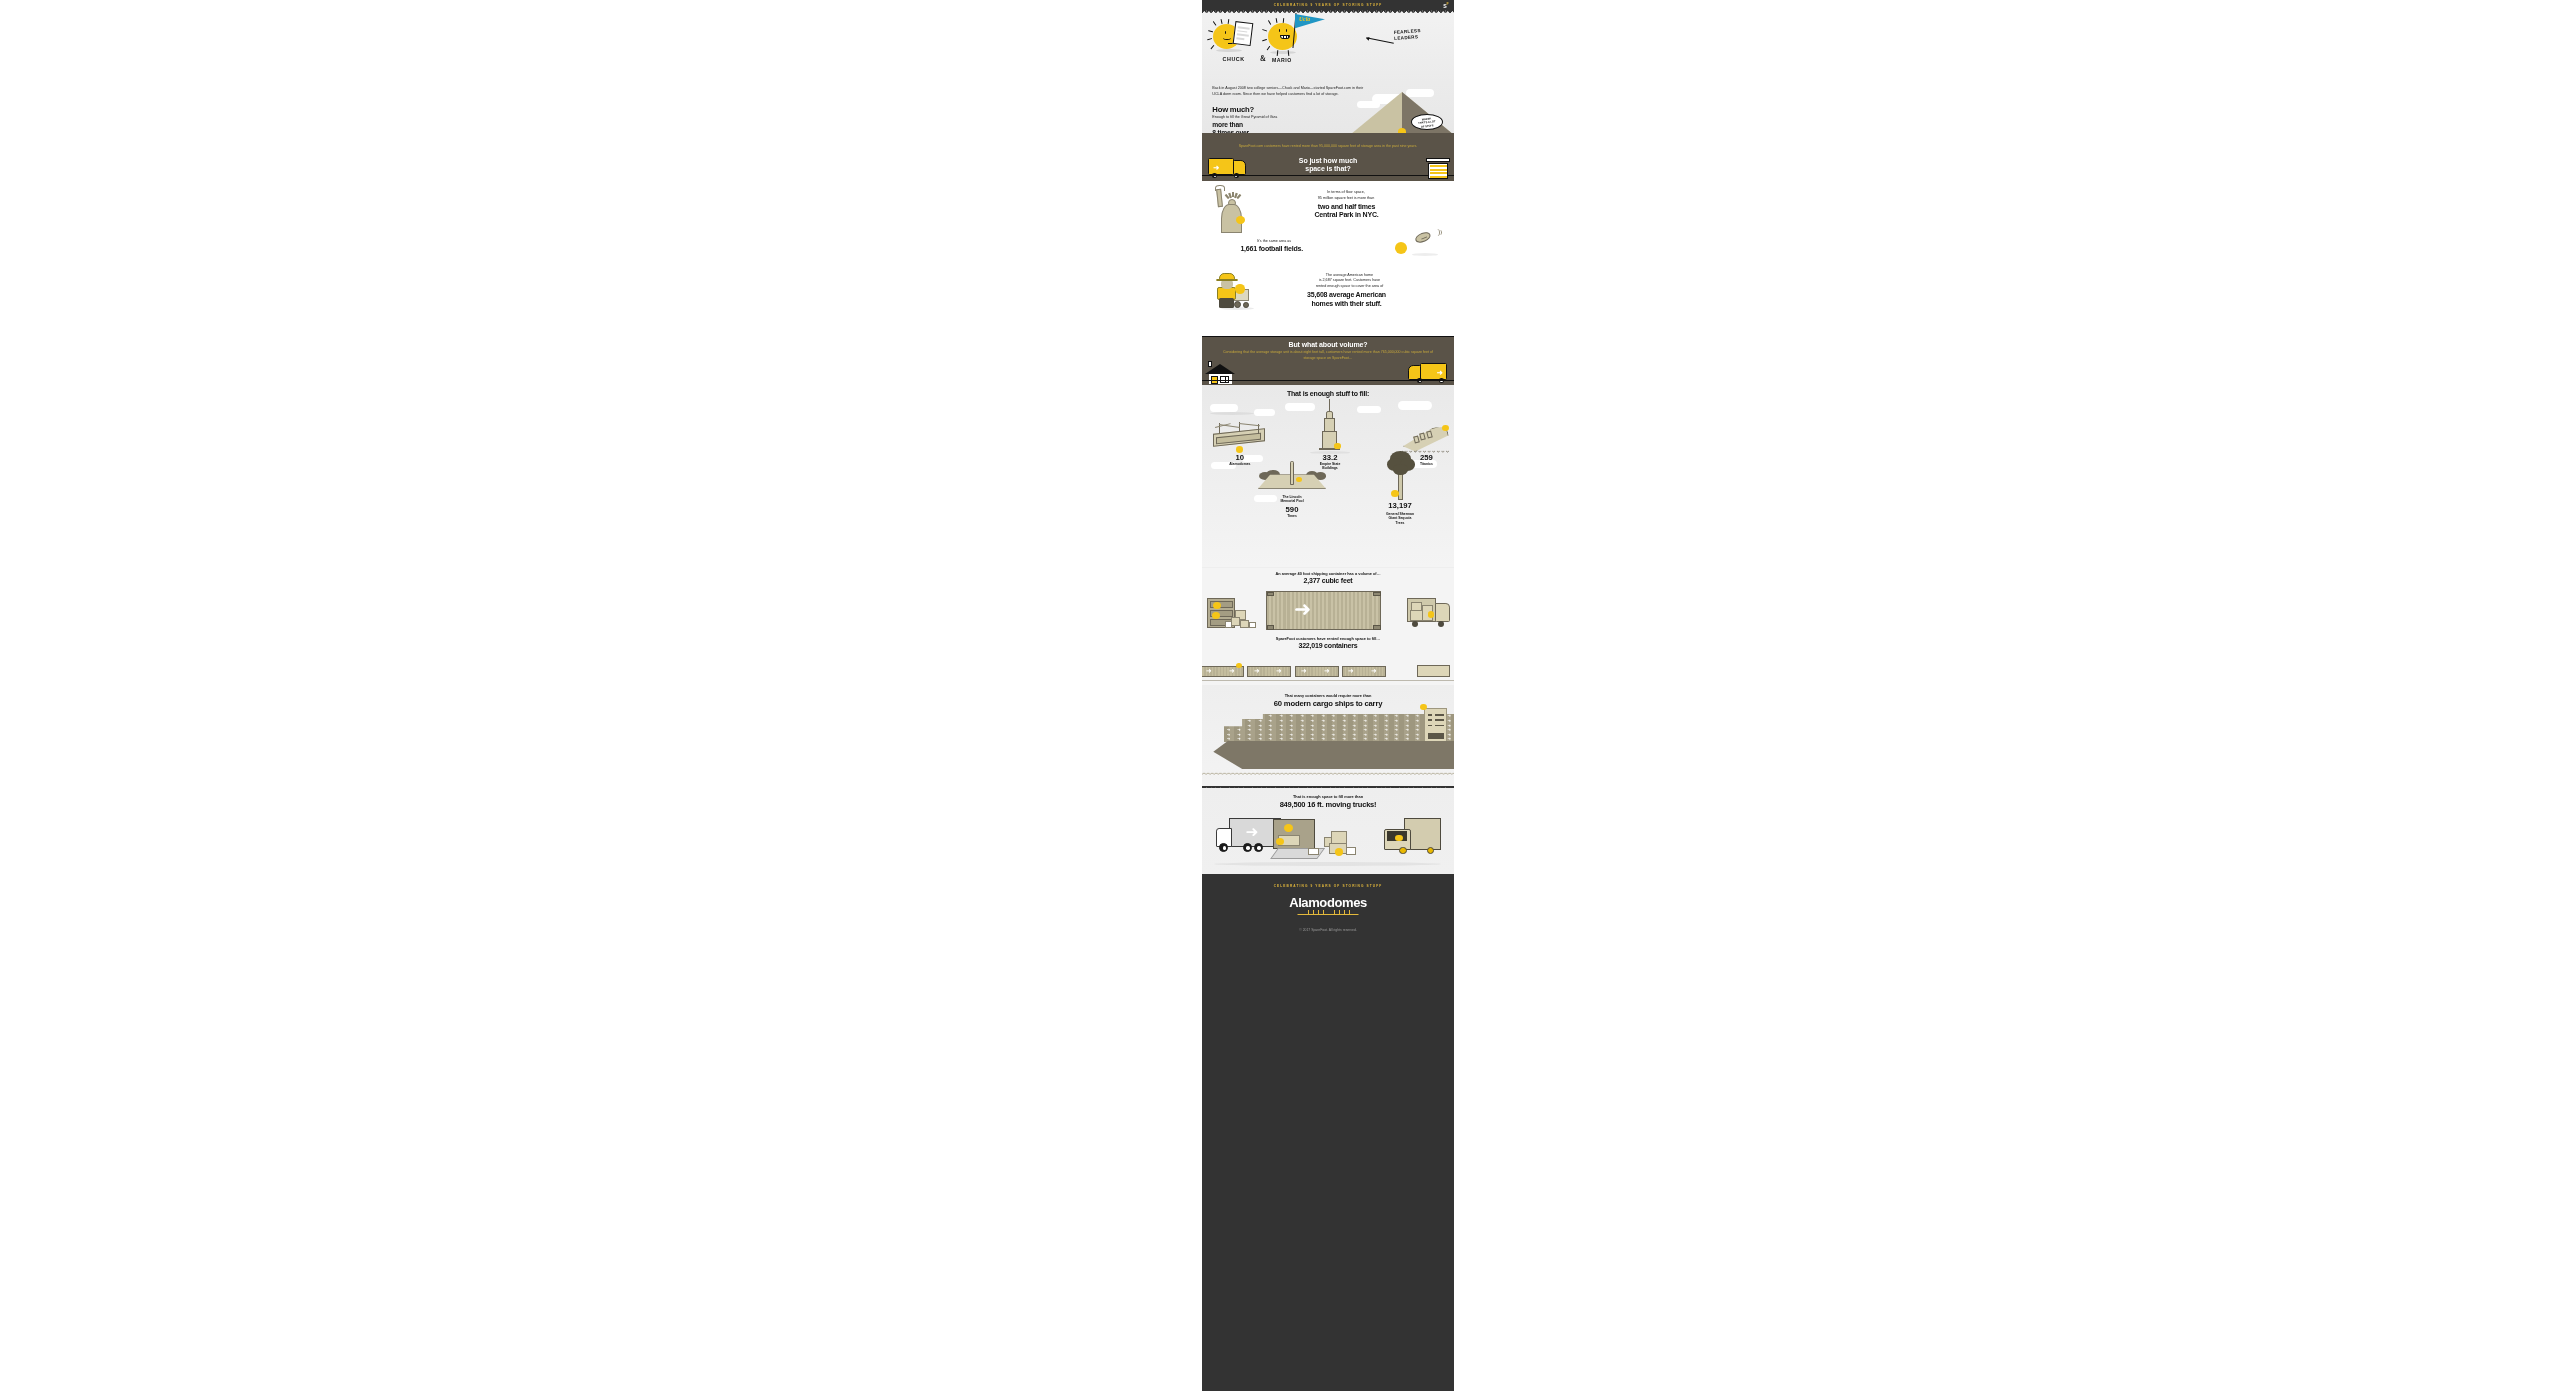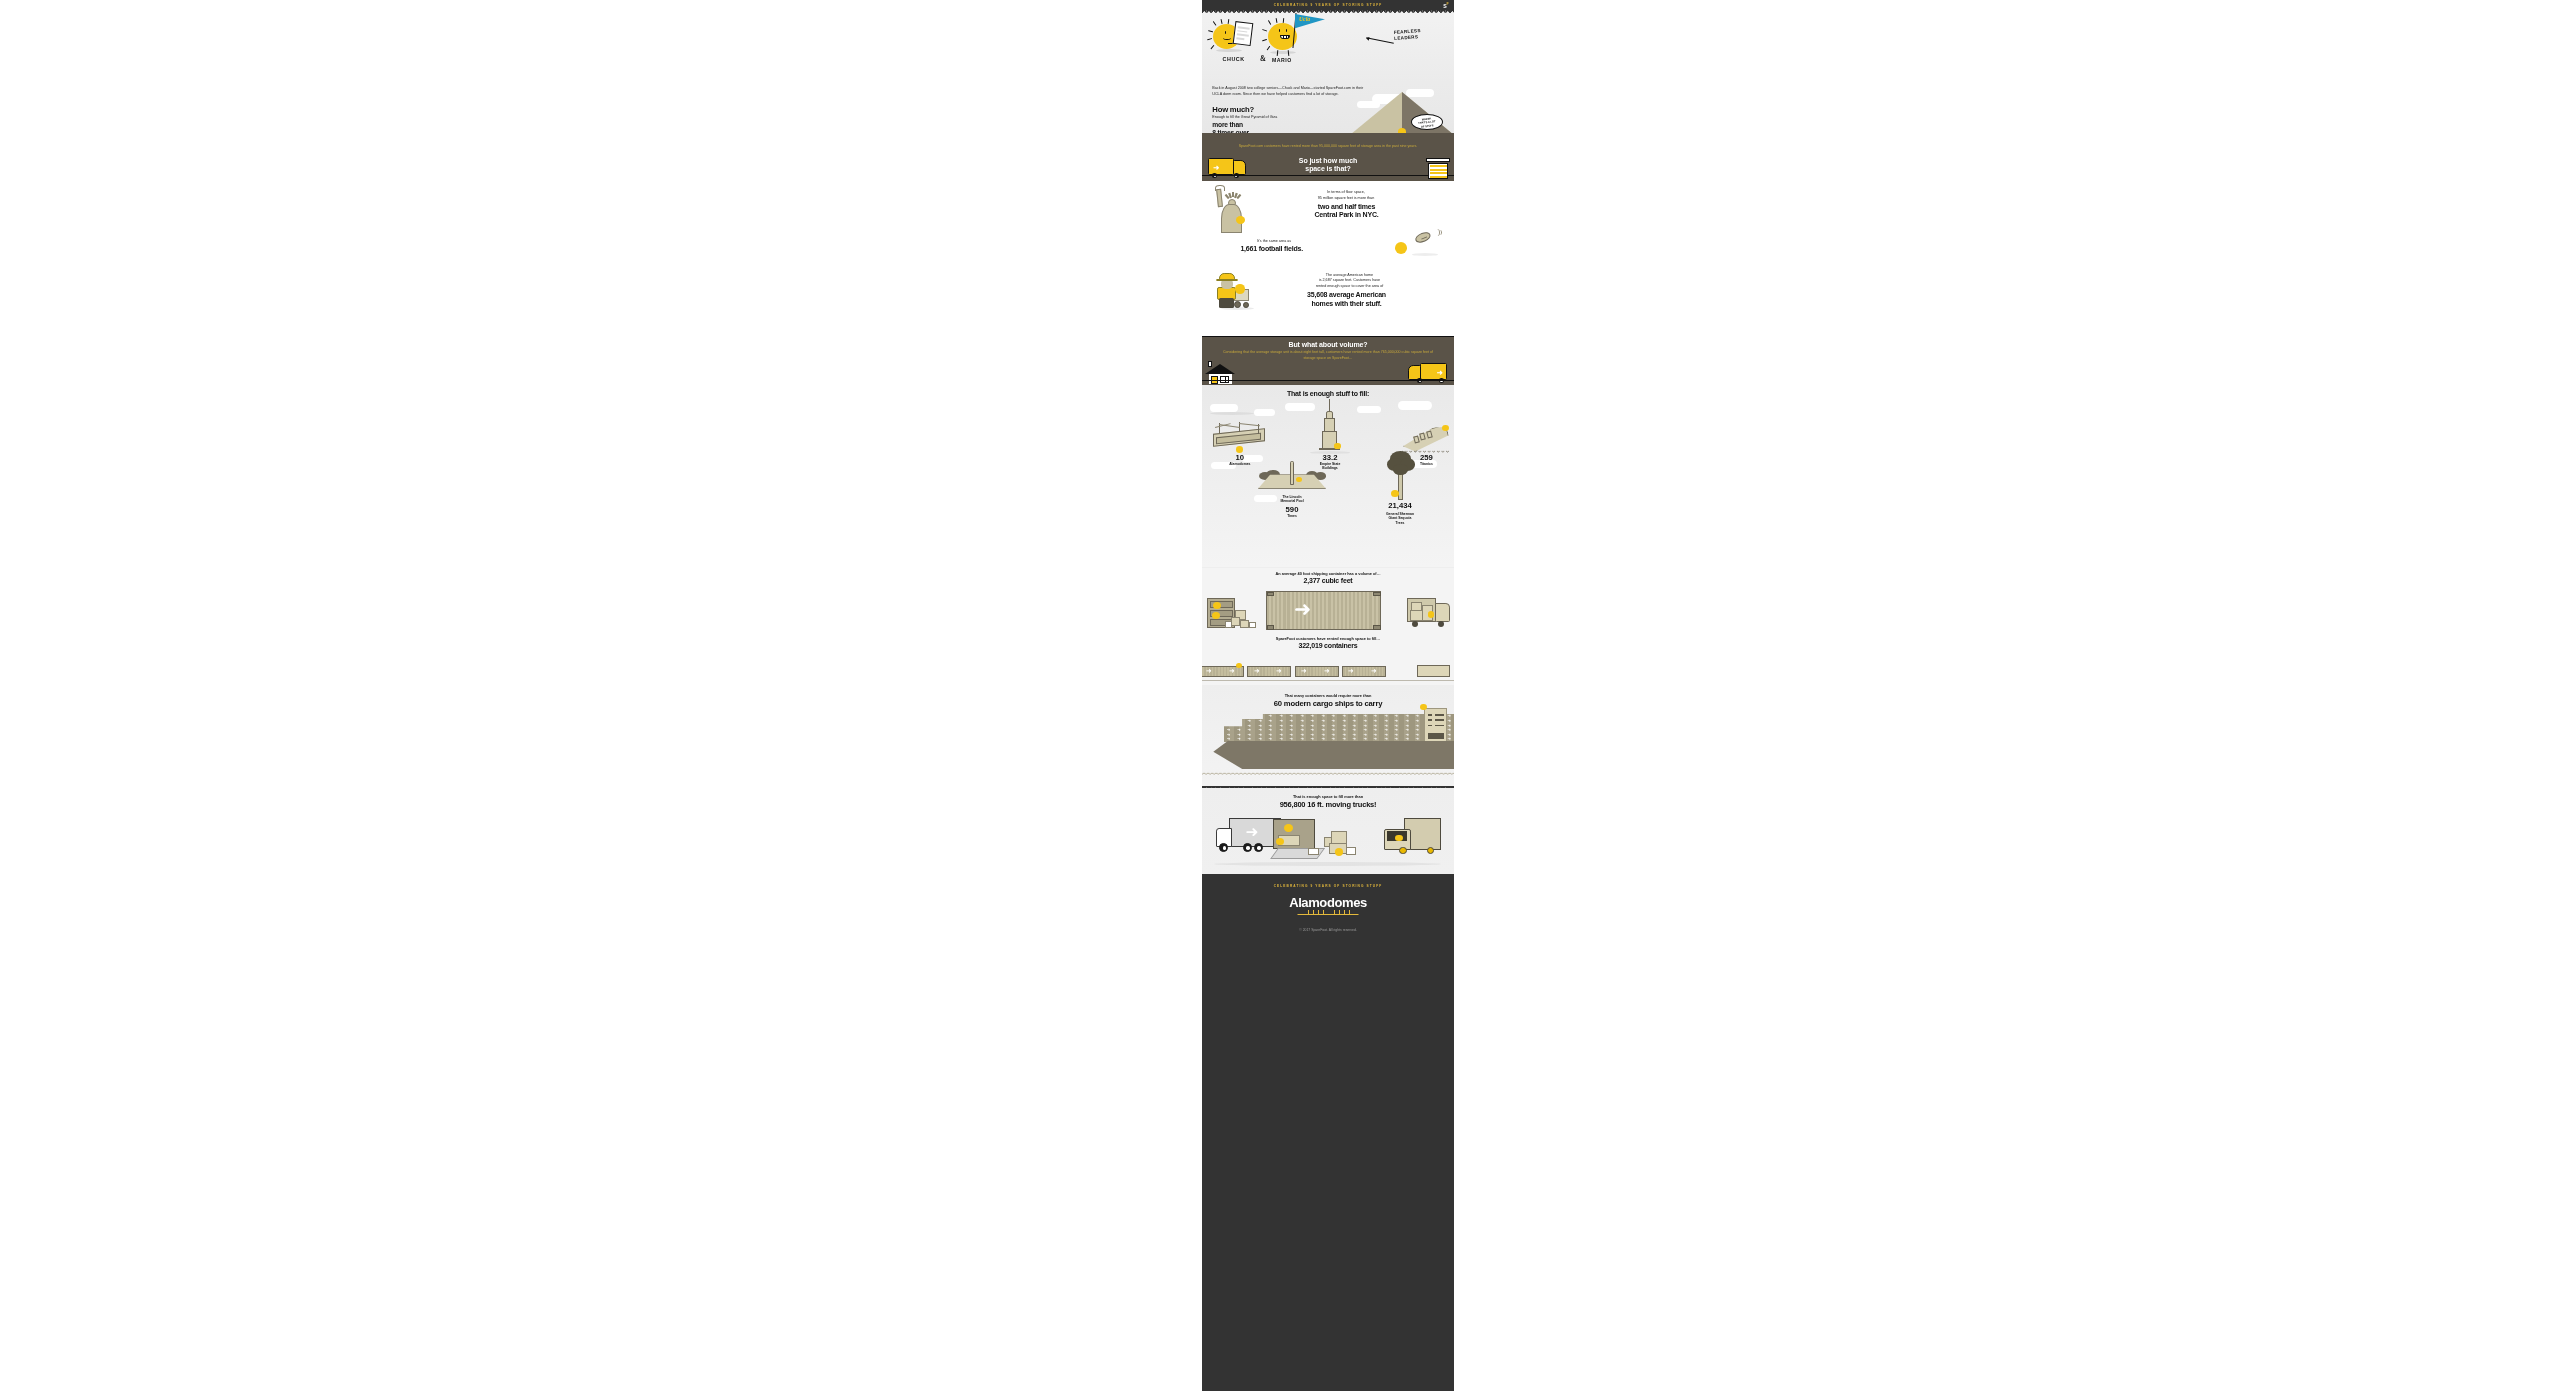--- a/index.html
+++ b/index.html
@@ -774,21 +774,21 @@
     <div class="landmark-lbl" style="left:54px;width:72px;top:129px">Times</div>
 
     <div id="sequoia">
       <div class="trunk"></div>
       <div class="foliage" style="left:8.2px;top:0px;width:20.6px;height:15.5px"></div>
       <div class="foliage" style="left:5.2px;top:7.2px;width:15.5px;height:12.4px"></div>
       <div class="foliage" style="left:17.5px;top:7.2px;width:15.5px;height:12.4px"></div>
       <div class="foliage" style="left:11.3px;top:13.4px;width:14.4px;height:10.3px"></div>
       <div id="sequoia-blob"></div>
     </div>
-    <div class="landmark-num" style="right:15.5px;width:77px;top:116px">21,434</div>
+    <div class="landmark-num" style="right:15.5px;width:77px;top:116px">13,197</div>
     <div class="landmark-lbl" style="right:15.5px;width:77px;top:127px">
       <div>General Sherman</div>
       <div>Giant Sequoia</div>
       <div>Trees</div>
     </div>
   </div>
 
   <div id="sec-container">
     <div id="cont-txt">An average 40 foot shipping container has a volume of…</div>
     <div id="cont-big">2,377 cubic feet</div>
@@ -987,21 +987,21 @@
       <div class="w" style="left:3.1px;top:24px;width:16.5px;height:6.2px"></div>
     </div>
     <div id="ship-blob"></div>
     <div id="ship-hull"></div>
     <div id="ship-water"></div>
   </div>
 
   <div id="sec-trucks">
     <div class="zig-top"></div>
     <div id="trucks-txt">That is enough space to fill more than</div>
-    <div id="trucks-big">956,800  16 ft. moving trucks!</div>
+    <div id="trucks-big">849,500  16 ft. moving trucks!</div>
 
     <div id="truck-left">
       <div class="box"></div>
       <div class="cab"></div>
       <div class="arr">➜</div>
       <div class="wheel-dark" style="left:3.1px;top:25px"></div>
       <div class="wheel-dark" style="left:27px;top:25px"></div>
       <div class="wheel-dark" style="left:38px;top:25px"></div>
     </div>
 

